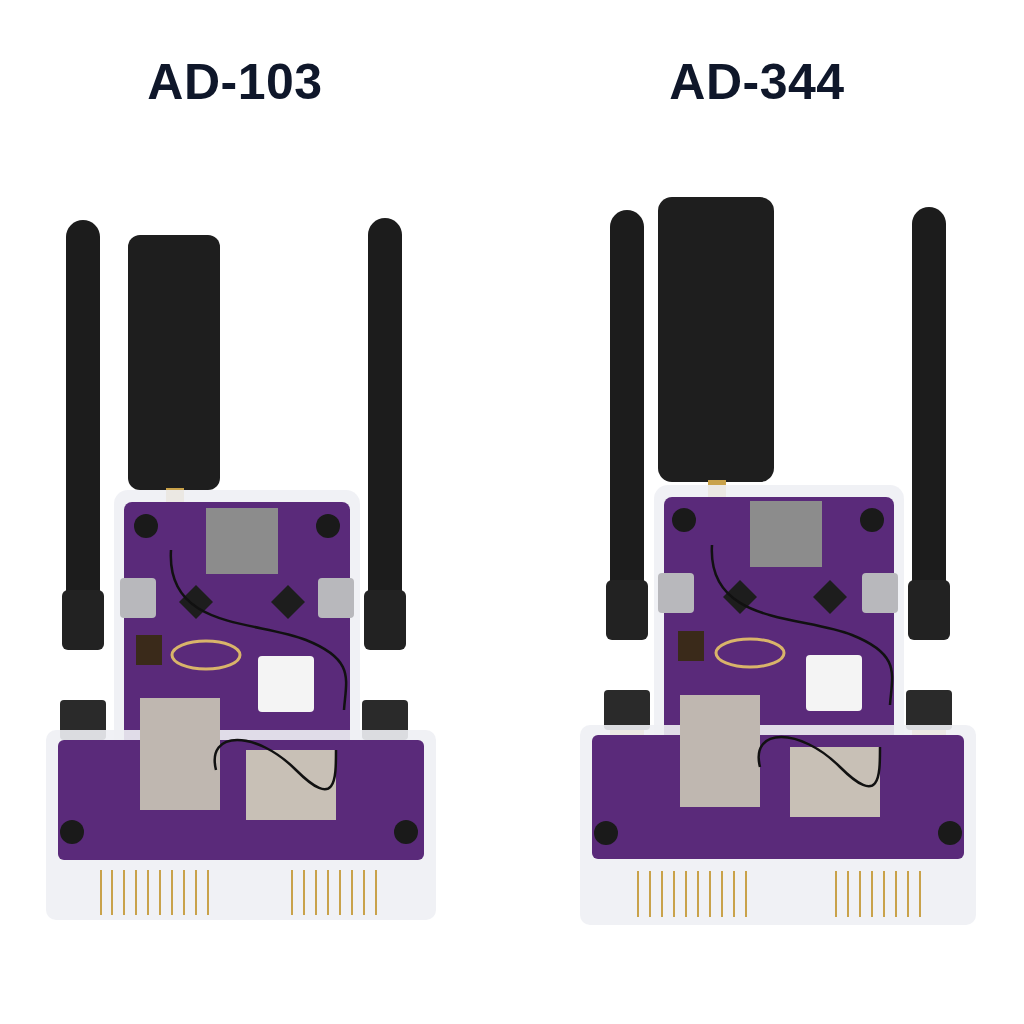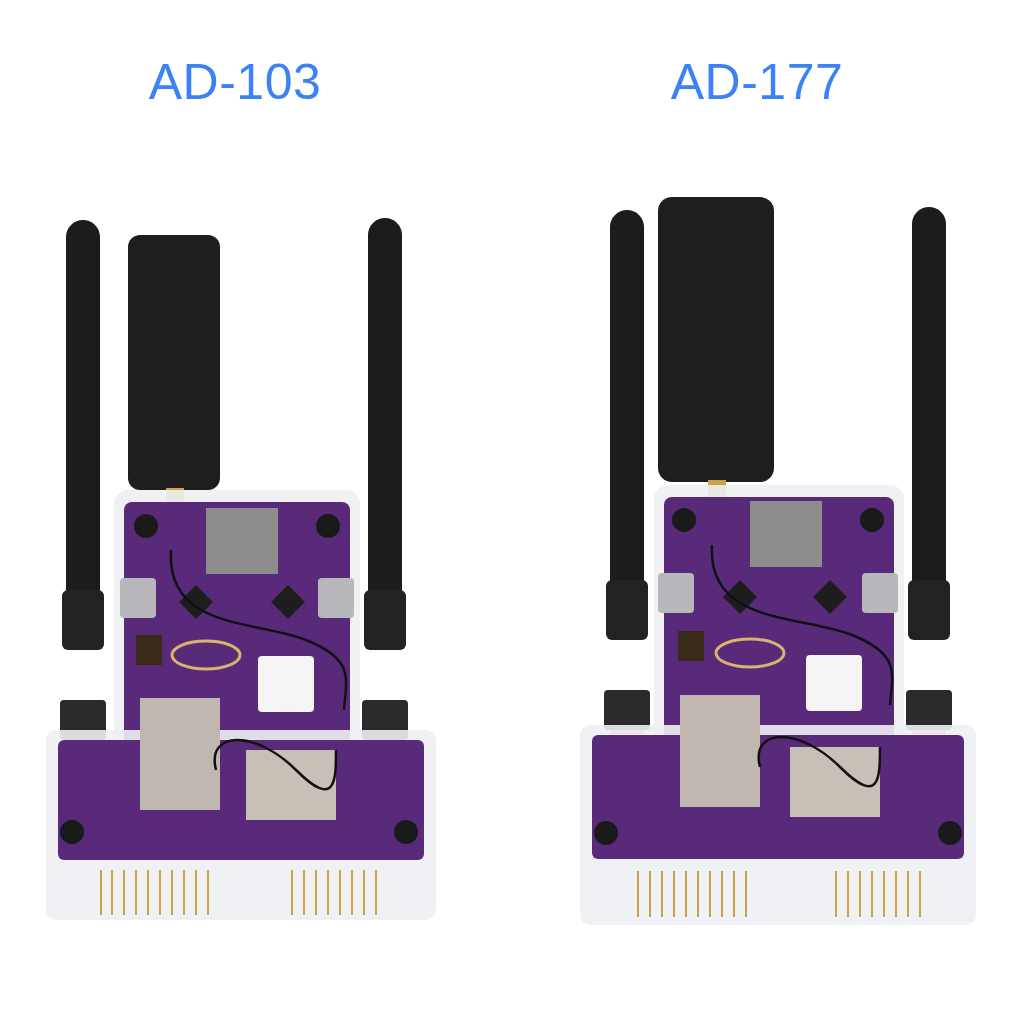--- a/index.html
+++ b/index.html
@@ -1,25 +1,25 @@
 <!DOCTYPE html>
 <html><head>
 <meta charset="utf-8">
 <style>
   html,body{margin:0;padding:0;background:#ffffff;}
   body{width:1024px;height:1024px;position:relative;overflow:hidden;font-family:"Liberation Sans",sans-serif;}
-  .title{position:absolute;top:52px;font-weight:400;font-size:50px;color:#3b82f6;letter-spacing:0.5px;line-height:60px;text-align:center;}
+  .title{position:absolute;top:52px;font-weight:700;font-size:50px;color:#0f172a;letter-spacing:0.5px;line-height:60px;text-align:center;}
   .product{position:absolute;}
   svg{display:block;}
 </style>
 </head>
 <body>
 
 <div class="title" style="left:110px;width:250px;">AD-103</div>
-<div class="title" style="left:632px;width:250px;">AD-177</div>
+<div class="title" style="left:632px;width:250px;">AD-344</div>
 
 <div class="product" style="left:36px;top:210px;width:410px;height:720px;">
   <svg width="410" height="720" viewBox="0 0 410 720">
 
     <g>
       <rect x="30" y="10" width="34" height="400" rx="17" fill="#1c1c1c"></rect>
       <rect x="26" y="380" width="42" height="60" rx="6" fill="#222"></rect>
       <rect x="24" y="490" width="46" height="40" rx="4" fill="#2a2a2a"></rect>
       <rect x="30" y="530" width="34" height="30" fill="#c9a24a"></rect>
     </g>

